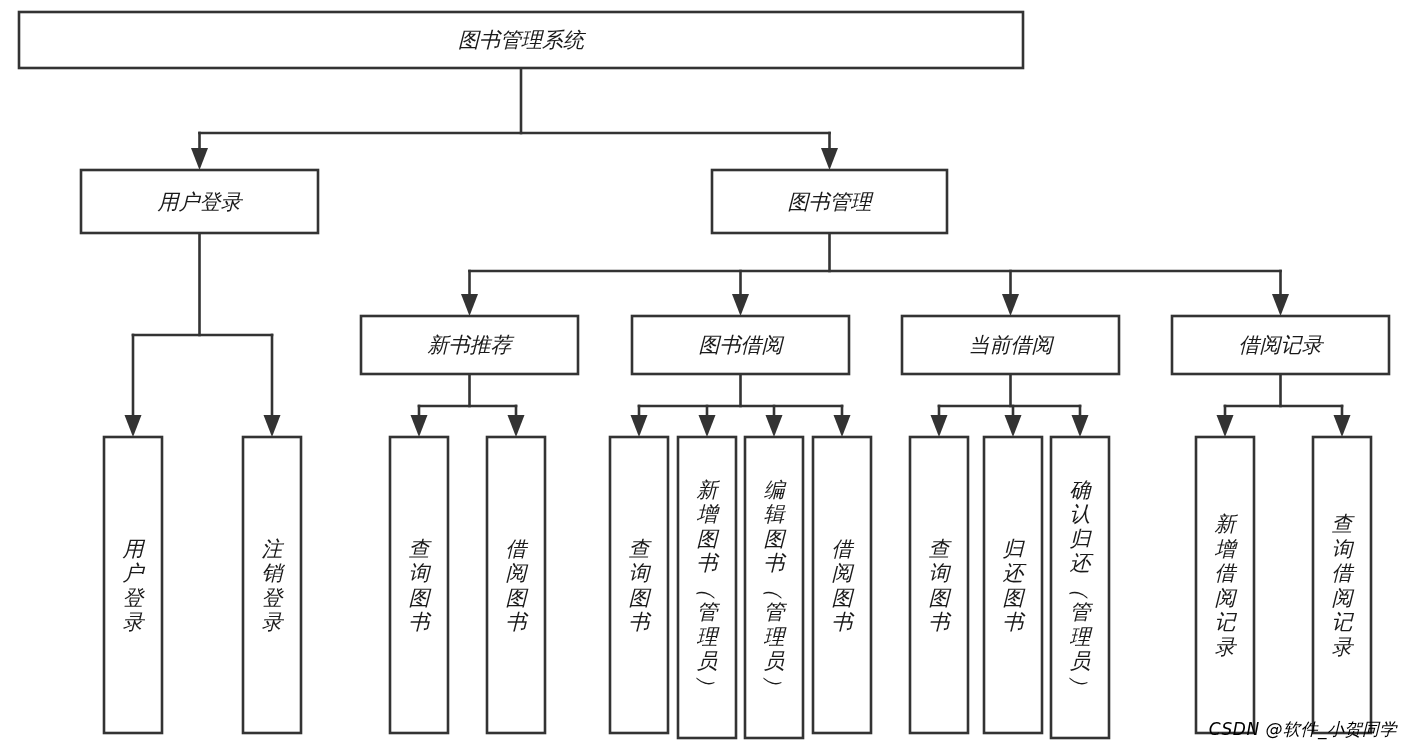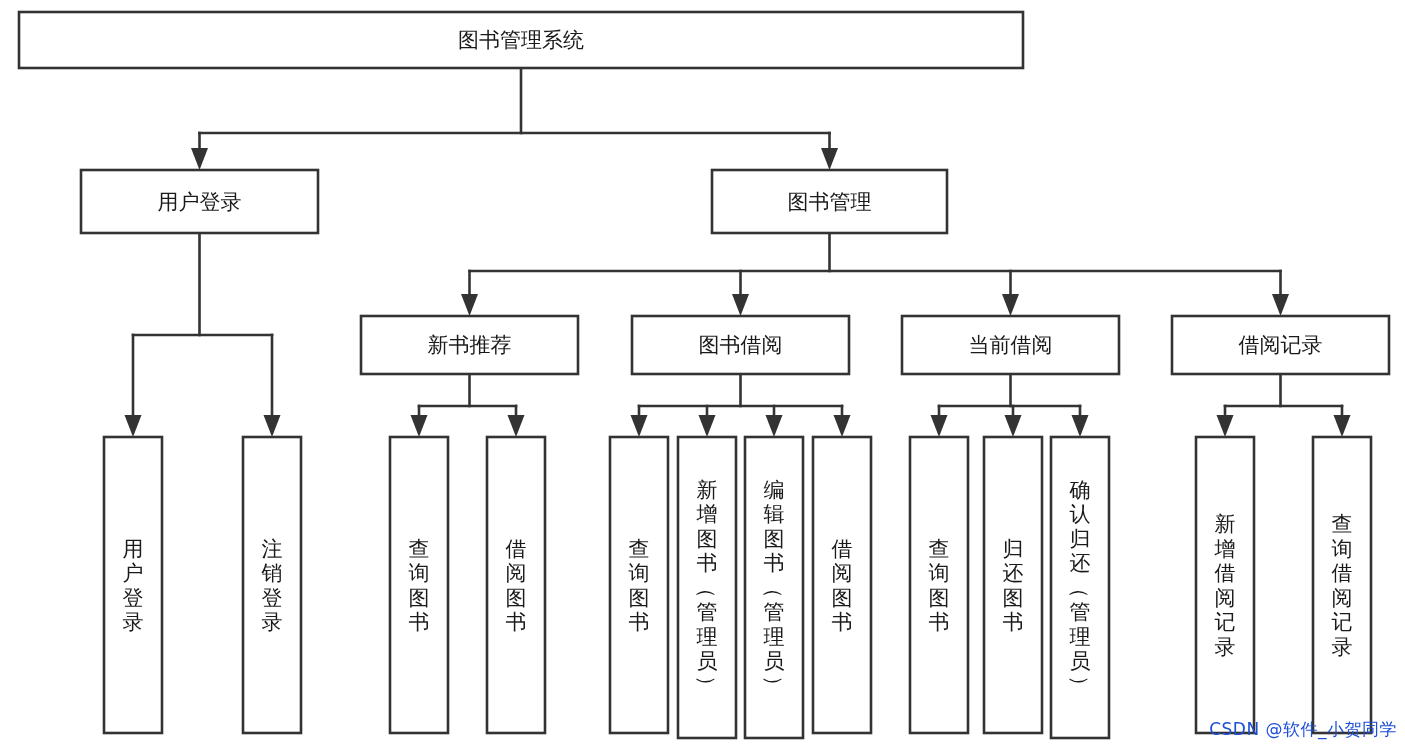--- a/index.html
+++ b/index.html
@@ -11,20 +11,21 @@
     width: 1405px;
     height: 747px;
     font-family: "DejaVu Sans", "Liberation Sans", sans-serif;
     overflow: hidden;
     position: relative;
   }
   #diagram-root {
     position: relative;
     width: 1405px;
     height: 747px;
+    font-style: italic;
   }
   svg.diagram-canvas {
     position: absolute;
     top: 0;
     left: 0;
     width: 1405px;
     height: 747px;
   }
   .node-box {
     fill: #ffffff;
@@ -53,21 +54,21 @@
     font-size: 21px;
     fill: #1a1a1a;
     text-anchor: middle;
   }
   .watermark {
     position: absolute;
     right: 8px;
     bottom: 6px;
     font-family: "DejaVu Sans", "Liberation Sans", sans-serif;
     font-size: 17px;
-    color: #1d4ed8;
+    color: #000000;
     letter-spacing: 0.5px;
     white-space: nowrap;
     user-select: none;
   }
 </style>
 </head>
 <body>
 
 <div id="diagram-root">
   <svg class="diagram-canvas" viewBox="0 0 1405 747">

